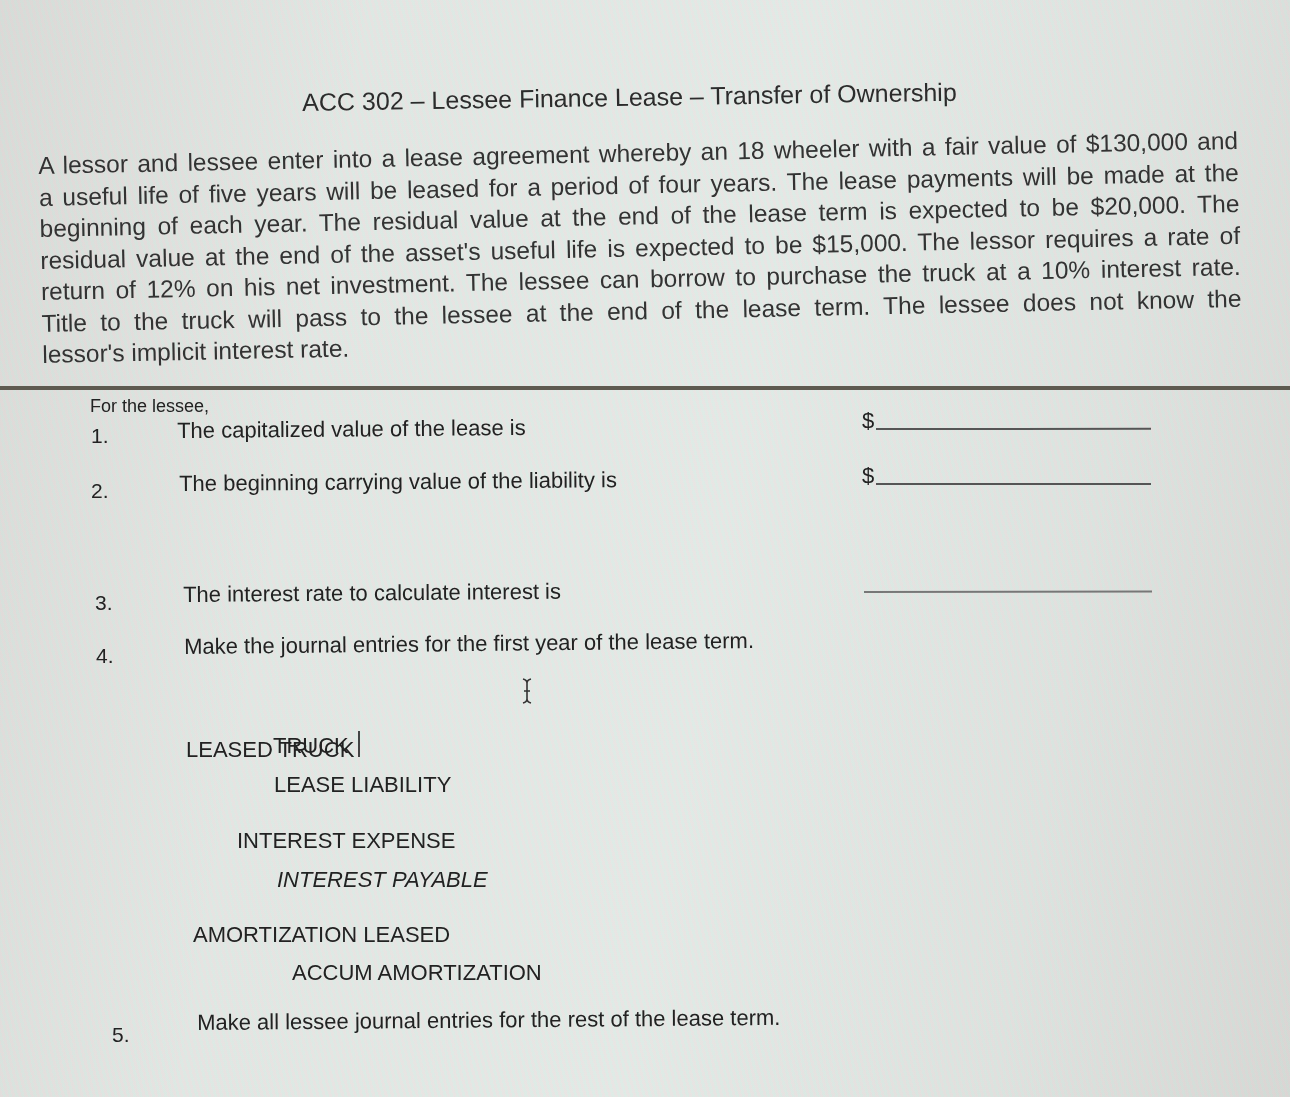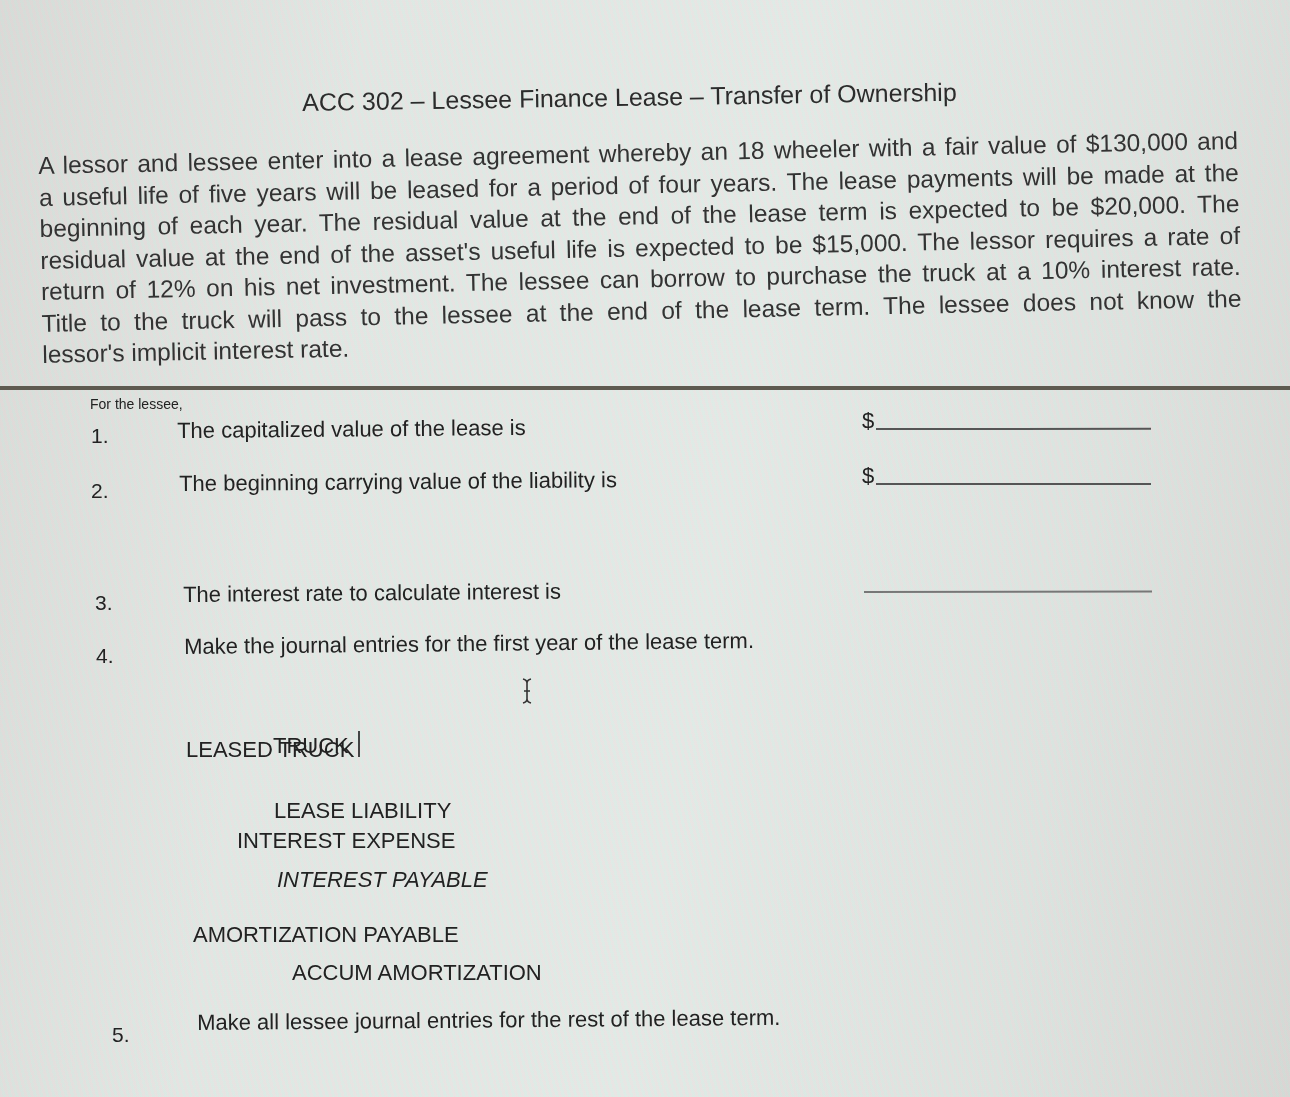--- a/index.html
+++ b/index.html
@@ -104,21 +104,21 @@
     <span class="line">beginning of each year.  The residual value at the end of the lease term is expected to be $20,000.  The</span>
     <span class="line">residual value at the end of the asset's useful life is expected to be $15,000.  The lessor requires a rate of</span>
     <span class="line">return of 12% on his net investment.  The lessee can borrow to purchase the truck at a 10% interest rate.</span>
     <span class="line">Title to the truck will pass to the lessee at the end of the lease term.  The lessee does not know the</span>
     <span class="line last">lessor's implicit interest rate.</span>
   </div>
 </div>
 
 <div class="divider"></div>
 
-<div class="abs" style="left:90px; top:396px; font-size:14px;">For the lessee,</div>
+<div class="abs" style="left:90px; top:396px; font-size:18px;">For the lessee,</div>
 
 <div class="abs num" style="left:91px; top:424px;">1.</div>
 <div class="abs" style="left:177px; top:418px; transform:rotate(-0.5deg);">The capitalized value of the lease is</div>
 <div class="dollar" style="left:862px; top:408px;">$</div>
 <div class="answer-line" style="left:876px; top:428px; width:275px; transform:rotate(-0.05deg);"></div>
 
 <div class="abs num" style="left:91px; top:479px;">2.</div>
 <div class="abs" style="left:179px; top:471px; transform:rotate(-0.5deg);">The beginning carrying value of the liability is</div>
 <div class="dollar" style="left:862px; top:463px;">$</div>
 <div class="answer-line" style="left:876px; top:483px; width:275px;"></div>
@@ -126,26 +126,26 @@
 <div class="abs num" style="left:95px; top:591px;">3.</div>
 <div class="abs" style="left:183px; top:582px; transform:rotate(-0.5deg);">The interest rate to calculate interest is</div>
 <div class="answer-line" style="left:864px; top:591px; width:288px; height:1.5px; background:#777; transform:rotate(-0.1deg);"></div>
 
 <div class="abs num" style="left:96px; top:644px;">4.</div>
 <div class="abs" style="left:184px; top:634px; transform:rotate(-0.6deg);">Make the journal entries for the first year of the lease term.</div>
 
 <div class="abs" style="left:186px; top:692px;margin-top:45px;">LEASED TRUCK</div>
 <div class="abs" style="left:273px; top:733px;">TRUCK</div>
 <div class="text-caret"></div>
-<div class="abs" style="left:274px; top:798px;">LEASE LIABILITY</div>
+<div class="abs" style="left:274px; top:772px;">LEASE LIABILITY</div>
 
 <svg class="cursor-ibeam" viewBox="0 0 14 28">
   <path d="M3 2 Q7 3 7 6 L7 22 Q7 25 3 26 M11 2 Q7 3 7 6 M7 22 Q7 25 11 26 M4 14 L10 14" fill="none" stroke="#333" stroke-width="1.6"></path>
 </svg>
 
 <div class="abs" style="left:190px; top:828px;margin-left:47px;">INTEREST EXPENSE</div>
 <div class="abs" style="left:277px; top:867px;font-style:italic;">INTEREST PAYABLE</div>
 
-<div class="abs" style="left:193px; top:922px;">AMORTIZATION PAYABLE</div>
+<div class="abs" style="left:193px; top:922px;">AMORTIZATION LEASED</div>
 <div class="abs" style="left:292px; top:960px;">ACCUM AMORTIZATION</div>
 
 <div class="abs num" style="left:112px; top:1023px;">5.</div>
 <div class="abs" style="left:197px; top:1010px; transform:rotate(-0.5deg);">Make all lessee journal entries for the rest of the lease term.</div>
 
 </body></html>

